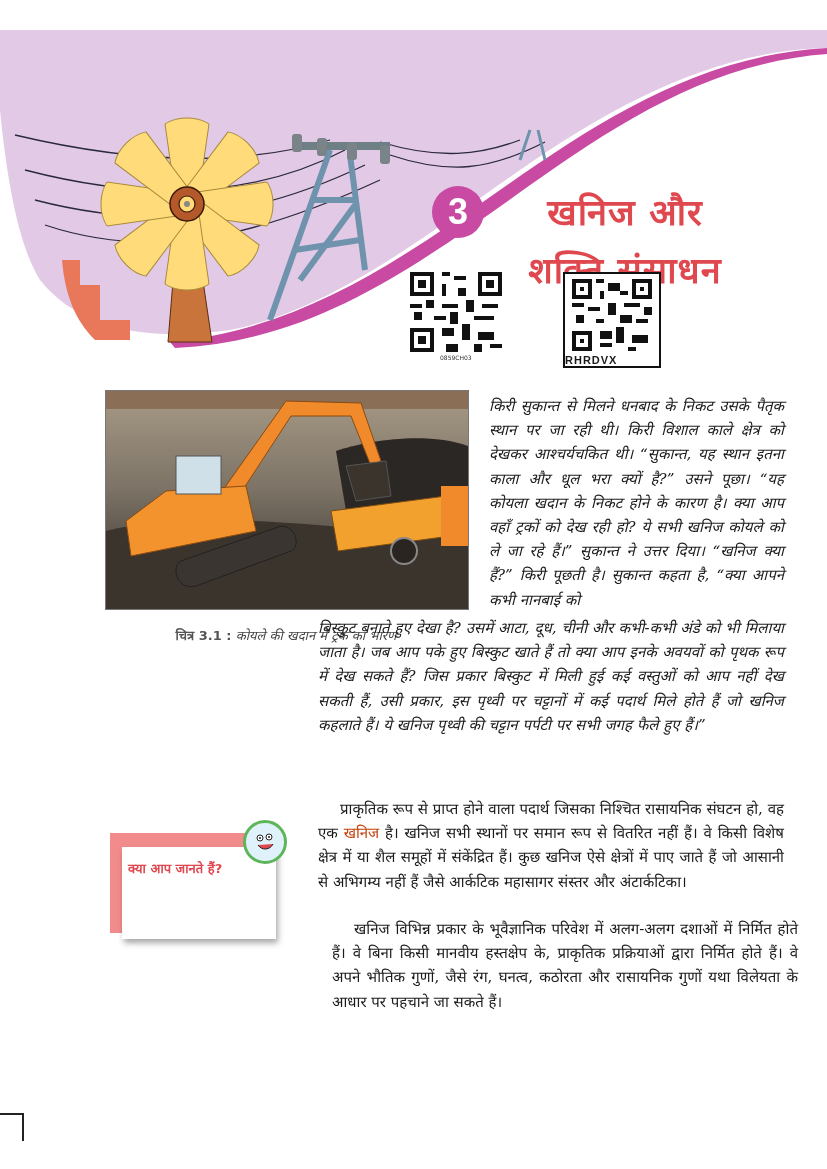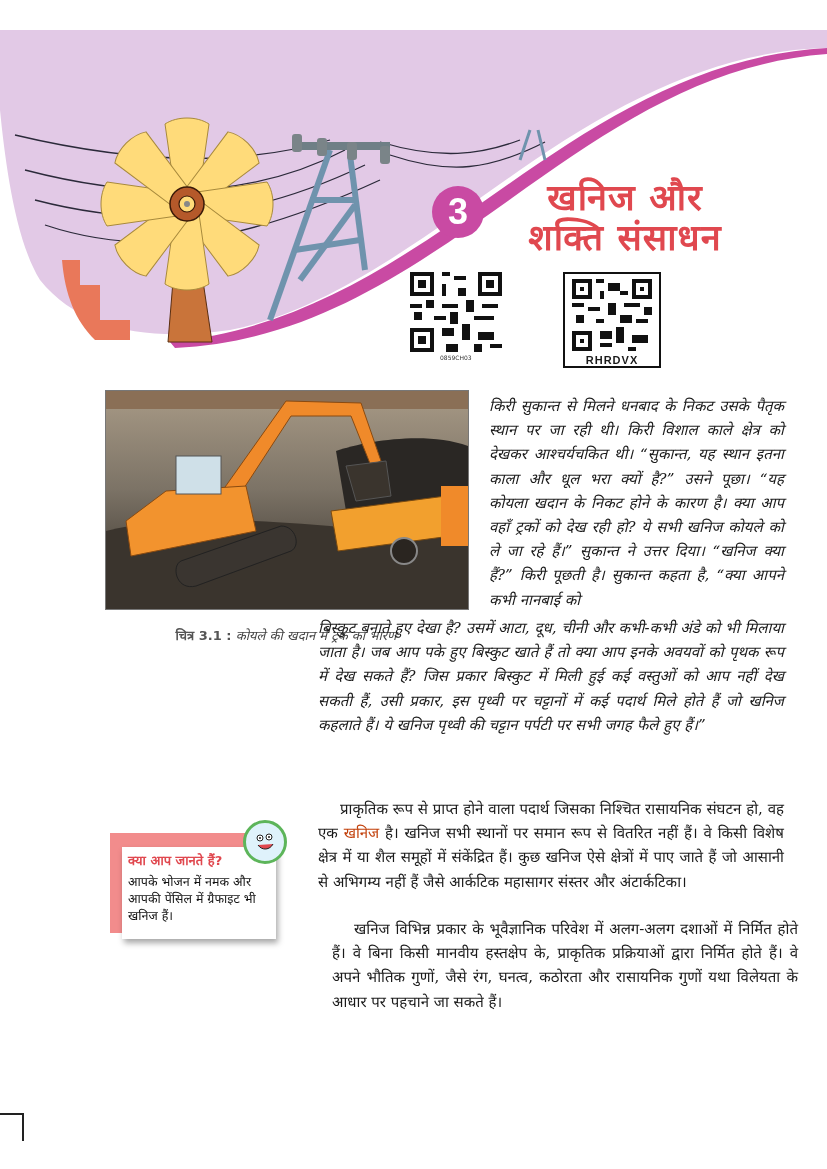--- a/index.html
+++ b/index.html
@@ -1,41 +1,41 @@
 <!DOCTYPE html>
 <html><head>
 <meta charset="utf-8">
 <style>
   html,body{margin:0;padding:0;background:#fff;}
   body{width:827px;height:1169px;position:relative;overflow:hidden;font-family:"DejaVu Sans",sans-serif;color:#1a1a1a;}
   .crop{position:absolute;border-color:#222;border-style:solid;}
   .crop-tl{left:0;top:30px;width:22px;height:22px;border-width:0 2px 2px 0;}
   .crop-bl{left:0;top:1113px;width:22px;height:26px;border-width:2px 2px 0 0;}
   #banner{position:absolute;left:0;top:30px;width:827px;height:320px;}
-  .title{position:absolute;left:495px;font-family:"DejaVu Serif",serif;color:#e0484f;font-size:36px;font-weight:bold;letter-spacing:1px;text-align:center;width:260px;}
+  .title{position:absolute;left:495px;font-family:"DejaVu Serif",serif;color:#e0484f;font-size:36px;font-weight:bold;letter-spacing:1px;text-align:center;width:260px;margin-top:15px;}
   .t1{top:172px;}
-  .t2{top:212px;}
+  .t2{top:230px;}
   .chap-num{position:absolute;left:432px;top:186px;width:52px;height:52px;border-radius:50%;background:#c94aa3;color:#fff;font-size:36px;font-weight:bold;text-align:center;line-height:52px;font-family:"Liberation Sans",sans-serif;}
   .qr{position:absolute;background:#fff;}
   .qr1{left:410px;top:272px;width:92px;height:88px;}
   .qr2{left:563px;top:272px;width:98px;height:96px;border:2px solid #111;box-sizing:border-box;}
   .qr-code{position:absolute;font-size:6px;color:#333;}
-  .qr-label{position:absolute;left:0;right:0;bottom:0;font-size:11px;font-weight:bold;text-align:center;font-family:"Liberation Sans",sans-serif;letter-spacing:1px;}
+  .qr-label{position:absolute;left:0;right:0;bottom:0;font-size:11px;font-weight:bold;text-align:left;font-family:"Liberation Sans",sans-serif;letter-spacing:1px;}
   .photo{position:absolute;left:105px;top:390px;width:362px;height:218px;border:1px solid #777;overflow:hidden;}
   .caption{position:absolute;left:105px;top:626px;width:362px;text-align:center;font-size:13px;color:#444;font-style:italic;}
   .caption b{font-style:normal;font-weight:bold;color:#555;}
   .para{position:absolute;font-family:"DejaVu Serif",serif;font-size:15px;line-height:24.2px;text-align:justify;margin:8px;}
   .para.it{font-style:italic;}
   .p1{left:481px;top:386px;width:295px;}
   .p2{left:310px;top:608px;width:466px;}
   .p3{left:310px;top:789px;width:466px;text-indent:22px;}
   .p4{left:324px;top:909px;width:466px;text-indent:22px;}
   .kw{color:#c2410c;}
   .dyk{position:absolute;left:110px;top:833px;width:160px;height:100px;background:#f28c8c;}
-  .dyk-inner{position:absolute;left:12px;top:14px;width:154px;height:92px;background:#fff;box-shadow:2px 4px 6px rgba(0,0,0,.35);padding:4px 6px;box-sizing:border-box;}
+  .dyk-inner{position:absolute;left:12px;top:14px;width:154px;height:92px;background:#fff;box-shadow:2px 4px 6px rgba(0,0,0,.35);padding:12px 6px;box-sizing:border-box;}
   .dyk-title{color:#e0484f;font-weight:bold;font-size:13px;margin-bottom:4px;}
   .dyk-text{font-size:12.5px;line-height:17px;color:#111;}
   .dyk-globe{position:absolute;left:243px;top:820px;width:44px;height:44px;border-radius:50%;background:#dff2fb;border:3px solid #5db55a;box-sizing:border-box;}
 </style>
 </head>
 <body>
 
 <div class="crop crop-tl"></div>
 <div class="crop crop-bl"></div>
 
@@ -204,21 +204,20 @@
 </div>
 
 <p class="para it p1">किरी सुकान्त से मिलने धनबाद के निकट उसके पैतृक स्थान पर जा रही थी। किरी विशाल काले क्षेत्र को देखकर आश्चर्यचकित थी। “सुकान्त, यह स्थान इतना काला और धूल भरा क्यों है?” उसने पूछा। “यह कोयला खदान के निकट होने के कारण है। क्या आप वहाँ ट्रकों को देख रही हो? ये सभी खनिज कोयले को ले जा रहे हैं।” सुकान्त ने उत्तर दिया। “खनिज क्या हैं?” किरी पूछती है। सुकान्त कहता है, “क्या आपने कभी नानबाई को</p>
 <p class="para it p2">बिस्कुट बनाते हुए देखा है? उसमें आटा, दूध, चीनी और कभी-कभी अंडे को भी मिलाया जाता है। जब आप पके हुए बिस्कुट खाते हैं तो क्या आप इनके अवयवों को पृथक रूप में देख सकते हैं? जिस प्रकार बिस्कुट में मिली हुई कई वस्तुओं को आप नहीं देख सकती हैं, उसी प्रकार, इस पृथ्वी पर चट्टानों में कई पदार्थ मिले होते हैं जो खनिज कहलाते हैं। ये खनिज पृथ्वी की चट्टान पर्पटी पर सभी जगह फैले हुए हैं।”</p>
 <p class="para p3"><span>प्राकृतिक रूप से प्राप्त होने वाला पदार्थ जिसका निश्चित रासायनिक संघटन हो, वह एक </span><span class="kw">खनिज</span><span> है। खनिज सभी स्थानों पर समान रूप से वितरित नहीं हैं। वे किसी विशेष क्षेत्र में या शैल समूहों में संकेंद्रित हैं। कुछ खनिज ऐसे क्षेत्रों में पाए जाते हैं जो आसानी से अभिगम्य नहीं हैं जैसे आर्कटिक महासागर संस्तर और अंटार्कटिका।</span></p>
 <p class="para p4">खनिज विभिन्न प्रकार के भूवैज्ञानिक परिवेश में अलग-अलग दशाओं में निर्मित होते हैं। वे बिना किसी मानवीय हस्तक्षेप के, प्राकृतिक प्रक्रियाओं द्वारा निर्मित होते हैं। वे अपने भौतिक गुणों, जैसे रंग, घनत्व, कठोरता और रासायनिक गुणों यथा विलेयता के आधार पर पहचाने जा सकते हैं।</p>
 
 <div class="dyk">
   <div class="dyk-inner">
     <div class="dyk-title">क्या आप जानते हैं?</div>
-    <div class="dyk-text">आपके भोजन में नमक और आपकी पेंसिल में ग्रैफाइट भी खनिज हैं।</div>
   </div>
 </div>
 <div class="dyk-globe">
   <svg width="38" height="38" viewBox="0 0 38 38">
     <circle cx="14" cy="15" r="3" fill="#fff" stroke="#222"></circle>
       <circle cx="23" cy="14" r="3" fill="#fff" stroke="#222"></circle>
     <circle cx="14" cy="15" r="1" fill="#222"></circle>
       <circle cx="23" cy="14" r="1" fill="#222"></circle>
     <path d="M12,22 C16,28 24,27 27,21" stroke="#222" fill="#e0484f" stroke-width="1"></path>
   </svg>

